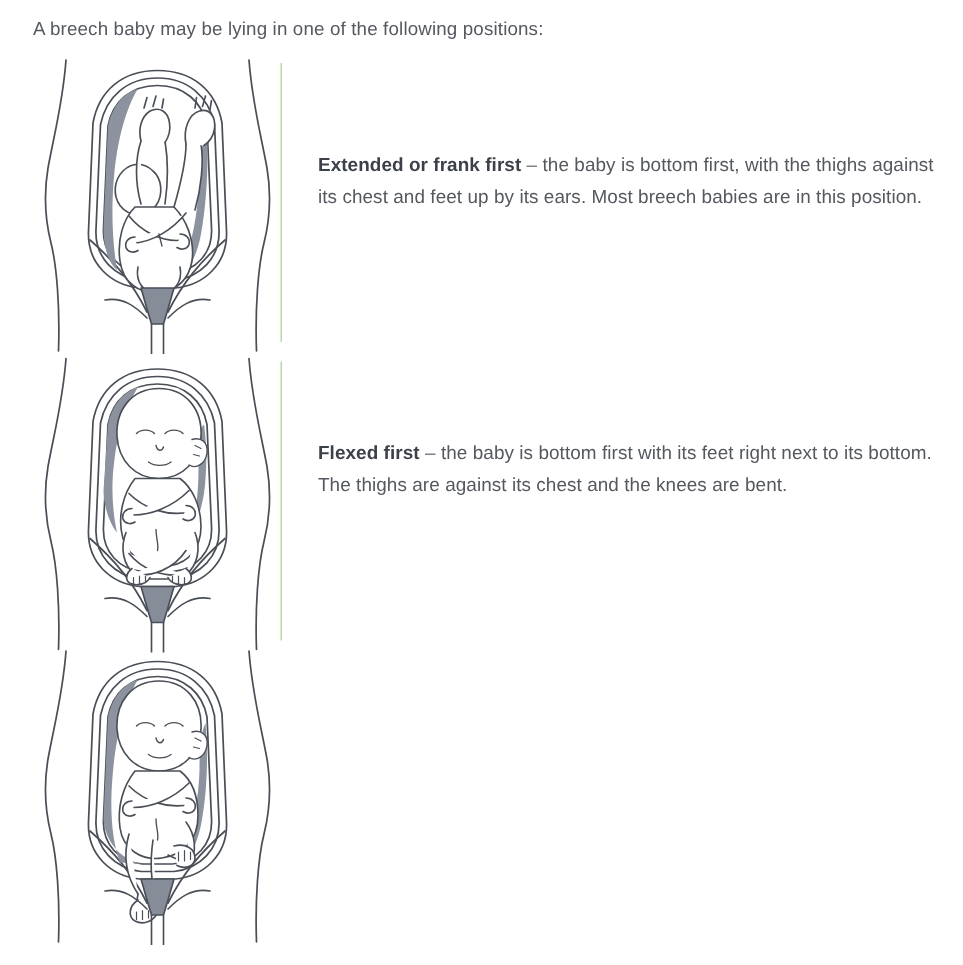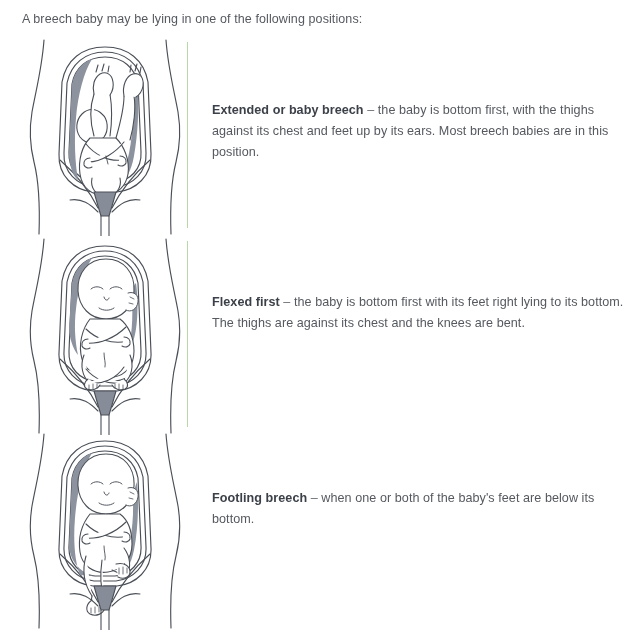--- a/index.html
+++ b/index.html
@@ -143,21 +143,21 @@
 
           <path d="M50 162 C62 160, 70 166, 78 174"></path>
           <path d="M120 162 C108 160, 100 166, 92 174"></path>
         </g>
       </svg>
     </div>
 
     <div class="divider"></div>
 
     <div class="desc desc-1">
-      <b>Extended or baby breech</b><span class="dash"> – </span><span>the baby is bottom first, with the thighs against its chest and feet up by its ears. Most breech babies are in this position.</span>
+      <b>Extended or frank first</b><span class="dash"> – </span><span>the baby is bottom first, with the thighs against its chest and feet up by its ears. Most breech babies are in this position.</span>
     </div>
   </div>
 
   <div class="row row-2">
 
     <div class="figure">
       <svg width="170" height="198" viewBox="0 0 170 198" xmlns="http://www.w3.org/2000/svg">
         <g fill="none" stroke="#4a4f57" stroke-width="1.15" stroke-linecap="round" stroke-linejoin="round">
           <path d="M24 2 C22 30, 16 52, 12 74 C9 92, 10 108, 14 124 C18 140, 20 168, 19 196"></path>
           <path d="M146 2 C148 30, 154 52, 158 74 C161 92, 160 108, 156 124 C152 140, 150 168, 151 196"></path>
@@ -210,21 +210,21 @@
           <path d="M89 178 L89 198"></path>
           <path d="M50 162 C62 160, 70 166, 78 174"></path>
           <path d="M120 162 C108 160, 100 166, 92 174"></path>
         </g>
       </svg>
     </div>
 
     <div class="divider"></div>
 
     <div class="desc desc-2">
-      <b>Flexed first</b><span class="dash"> – </span><span>the baby is bottom first with its feet right lying to its bottom. The thighs are against its chest and the knees are bent.</span>
+      <b>Flexed first</b><span class="dash"> – </span><span>the baby is bottom first with its feet right next to its bottom. The thighs are against its chest and the knees are bent.</span>
     </div>
   </div>
 
   <div class="row row-3">
 
     <div class="figure">
       <svg width="170" height="198" viewBox="0 0 170 198" xmlns="http://www.w3.org/2000/svg">
         <g fill="none" stroke="#4a4f57" stroke-width="1.15" stroke-linecap="round" stroke-linejoin="round">
           <path d="M24 2 C22 30, 16 52, 12 74 C9 92, 10 108, 14 124 C18 140, 20 168, 19 196"></path>
           <path d="M146 2 C148 30, 154 52, 158 74 C161 92, 160 108, 156 124 C152 140, 150 168, 151 196"></path>
@@ -274,18 +274,15 @@
         <path d="M74 154 L96 154 L92 168 L89 178 L81 178 L78 168 Z" fill="#868d99" stroke="#4a4f57" stroke-width="1.1" stroke-linejoin="round"></path>
         <g fill="none" stroke="#4a4f57" stroke-width="1.1" stroke-linecap="round">
           <path d="M81 178 L81 198"></path>
           <path d="M89 178 L89 198"></path>
           <path d="M50 162 C62 160, 70 166, 78 174"></path>
           <path d="M120 162 C108 160, 100 166, 92 174"></path>
         </g>
       </svg>
     </div>
 
-    <div class="desc desc-3">
-      <b>Footling breech</b><span class="dash"> – </span><span>when one or both of the baby's feet are below its bottom.</span>
-    </div>
   </div>
 
 </div>
 
 </body></html>

